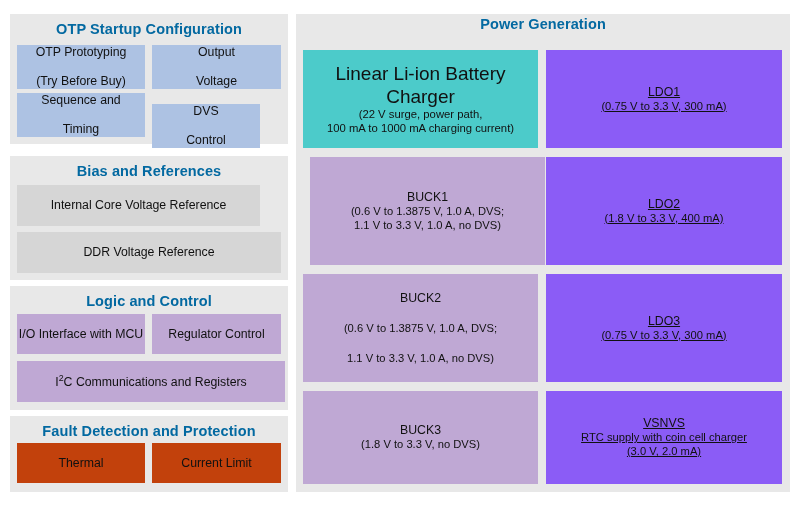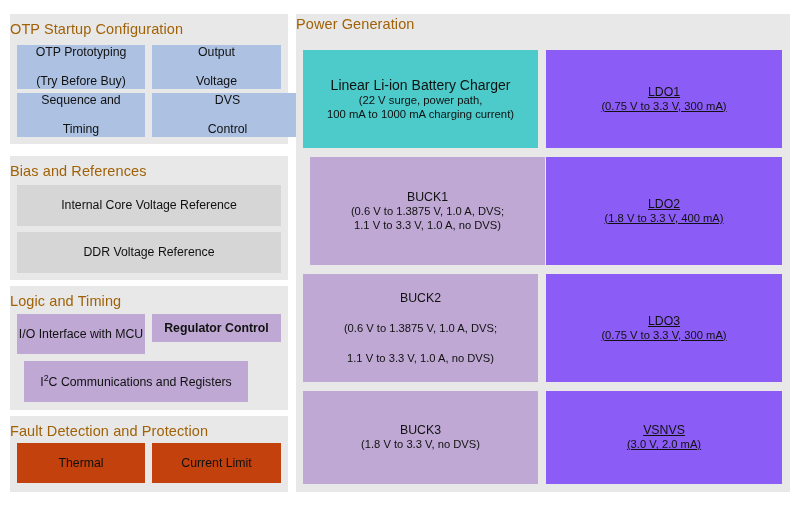--- a/index.html
+++ b/index.html
@@ -21,23 +21,24 @@
     background: #ffffff;
   }
 
   
   .panel {
     position: absolute;
     background: #e8e8e8;
     box-sizing: border-box;
   }
   .panel-title {
-    font-weight: normal;
+    text-align: center;
+    font-weight: bold;
     font-size: 14.5px;
-    color: #a16207;
+    color: #0369a1;
     letter-spacing: 0.1px;
     line-height: 1;
   }
 
   
   #panel-otp      { left: 10px;  top: 14px;  width: 278px; height: 130px; }
   #panel-bias     { left: 10px;  top: 156px; width: 278px; height: 124px; }
   #panel-logic    { left: 10px;  top: 286px; width: 278px; height: 124px; }
   #panel-fault    { left: 10px;  top: 416px; width: 278px; height: 76px;  }
 
@@ -71,49 +72,49 @@
   .gray   { background: #d6d6d6; }
   .purple { background: #bfa8d4; }
   .peach  { background: #c2410c; }
   .teal   { background: #4ccbca; }
   .yellow { background: #8b5cf6; text-decoration: underline; }
 
   
   #otp-prototyping { left: 17px;  top: 45px; width: 128px; height: 44px; }
   #otp-output      { left: 152px; top: 45px; width: 129px; height: 44px; }
   #otp-sequence    { left: 17px;  top: 93px; width: 128px; height: 44px; }
-  #otp-dvs         { left: 152px; top: 93px; width: 151px; height: 44px; }
-
-  
-  #bias-core { left: 17px; top: 185px; width: 264px; height: 41px; }
+  #otp-dvs         { left: 152px; top: 104px; width: 108px; height: 44px; }
+
+  
+  #bias-core { left: 17px; top: 185px; width: 243px; height: 41px; }
   #bias-ddr  { left: 17px; top: 232px; width: 264px; height: 41px; }
 
   
   #logic-io        { left: 17px;  top: 314px; width: 128px; height: 40px; }
-  #logic-regulator { left: 152px; top: 314px; width: 129px; height: 28px; font-weight: bold; }
-  #logic-i2c       { left: 24px;  top: 361px; width: 224px; height: 41px; }
+  #logic-regulator { left: 152px; top: 314px; width: 129px; height: 40px; }
+  #logic-i2c       { left: 17px;  top: 361px; width: 268px; height: 41px; }
 
   
   #fault-thermal { left: 17px;  top: 443px; width: 128px; height: 40px; }
   #fault-current { left: 152px; top: 443px; width: 129px; height: 40px; }
 
   
   #pg-charger { left: 303px; top: 50px;  width: 235px; height: 98px; }
   #pg-buck1   { left: 310px; top: 157px; width: 235px; height: 108px; }
   #pg-buck2   { left: 303px; top: 274px; width: 235px; height: 108px; gap: 16px; }
   #pg-buck3   { left: 303px; top: 391px; width: 235px; height: 93px; }
 
   
   #pg-ldo1   { left: 546px; top: 50px;  width: 236px; height: 98px; }
   #pg-ldo2   { left: 546px; top: 157px; width: 236px; height: 108px; }
   #pg-ldo3   { left: 546px; top: 274px; width: 236px; height: 108px; }
   #pg-vsnvs  { left: 546px; top: 391px; width: 236px; height: 93px; }
 
   
-  #pg-charger .title { font-size: 14px; }
+  #pg-charger .title { font-size: 19px; }
   #pg-charger .sub   { font-size: 11.3px; }
 
   .sup { vertical-align: super; font-size: 0.72em; }
 </style>
 </head>
 <body>
 
 <div id="diagram">
 
   <div class="panel" id="panel-otp">
@@ -140,21 +141,21 @@
     <div class="panel-title panel-title-bias">Bias and References</div>
   </div>
   <div class="block gray" id="bias-core">
     <span class="title">Internal Core Voltage Reference</span>
   </div>
   <div class="block gray" id="bias-ddr">
     <span class="title">DDR Voltage Reference</span>
   </div>
 
   <div class="panel" id="panel-logic">
-    <div class="panel-title panel-title-logic">Logic and Timing</div>
+    <div class="panel-title panel-title-logic">Logic and Control</div>
   </div>
   <div class="block purple" id="logic-io">
     <span class="title">I/O Interface with MCU</span>
   </div>
   <div class="block purple" id="logic-regulator">
     <span class="title">Regulator Control</span>
   </div>
   <div class="block purple" id="logic-i2c">
     <span class="title"><span>I</span><span class="sup">2</span><span>C Communications and Registers</span></span>
   </div>
@@ -206,16 +207,17 @@
     <span class="sub">(1.8 V to 3.3 V, 400 mA)</span>
   </div>
 
   <div class="block yellow" id="pg-ldo3">
     <span class="title">LDO3</span>
     <span class="sub">(0.75 V to 3.3 V, 300 mA)</span>
   </div>
 
   <div class="block yellow" id="pg-vsnvs">
     <span class="title">VSNVS</span>
+    <span class="sub">RTC supply with coin cell charger</span>
     <span class="sub">(3.0 V, 2.0 mA)</span>
   </div>
 
 </div>
 
 </body></html>

